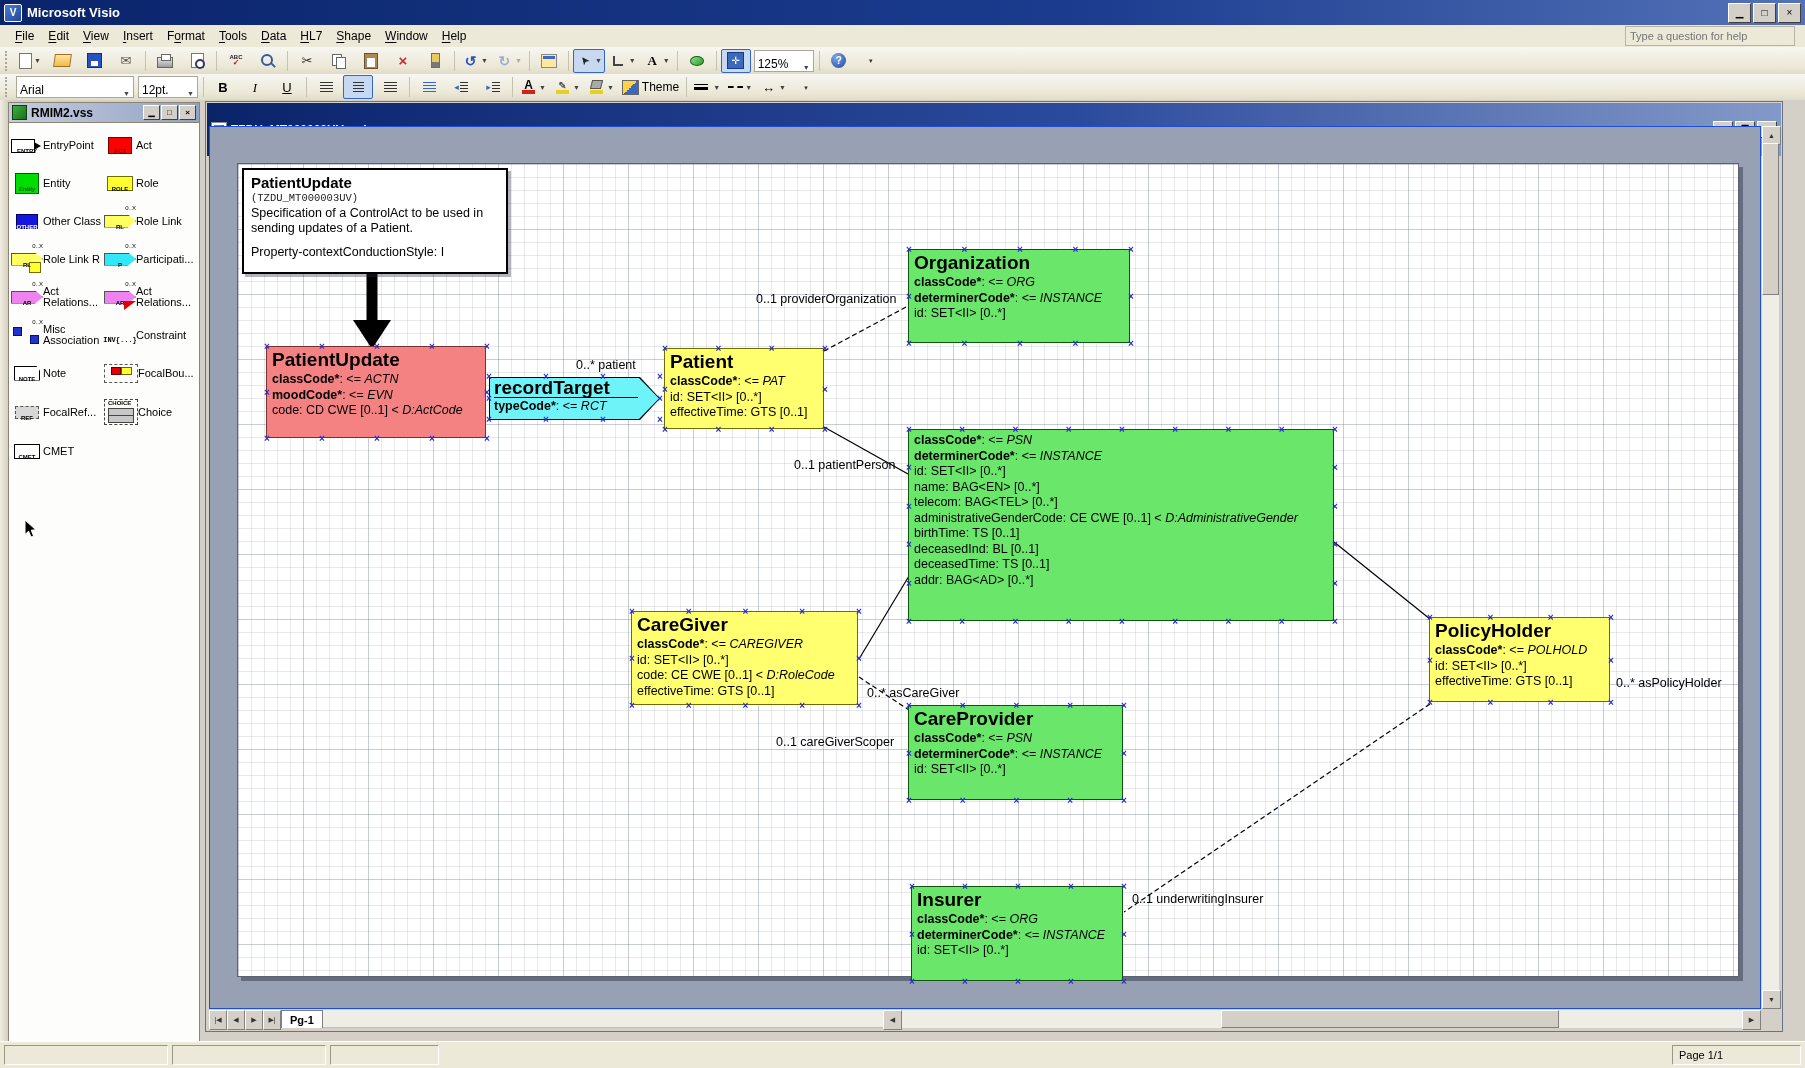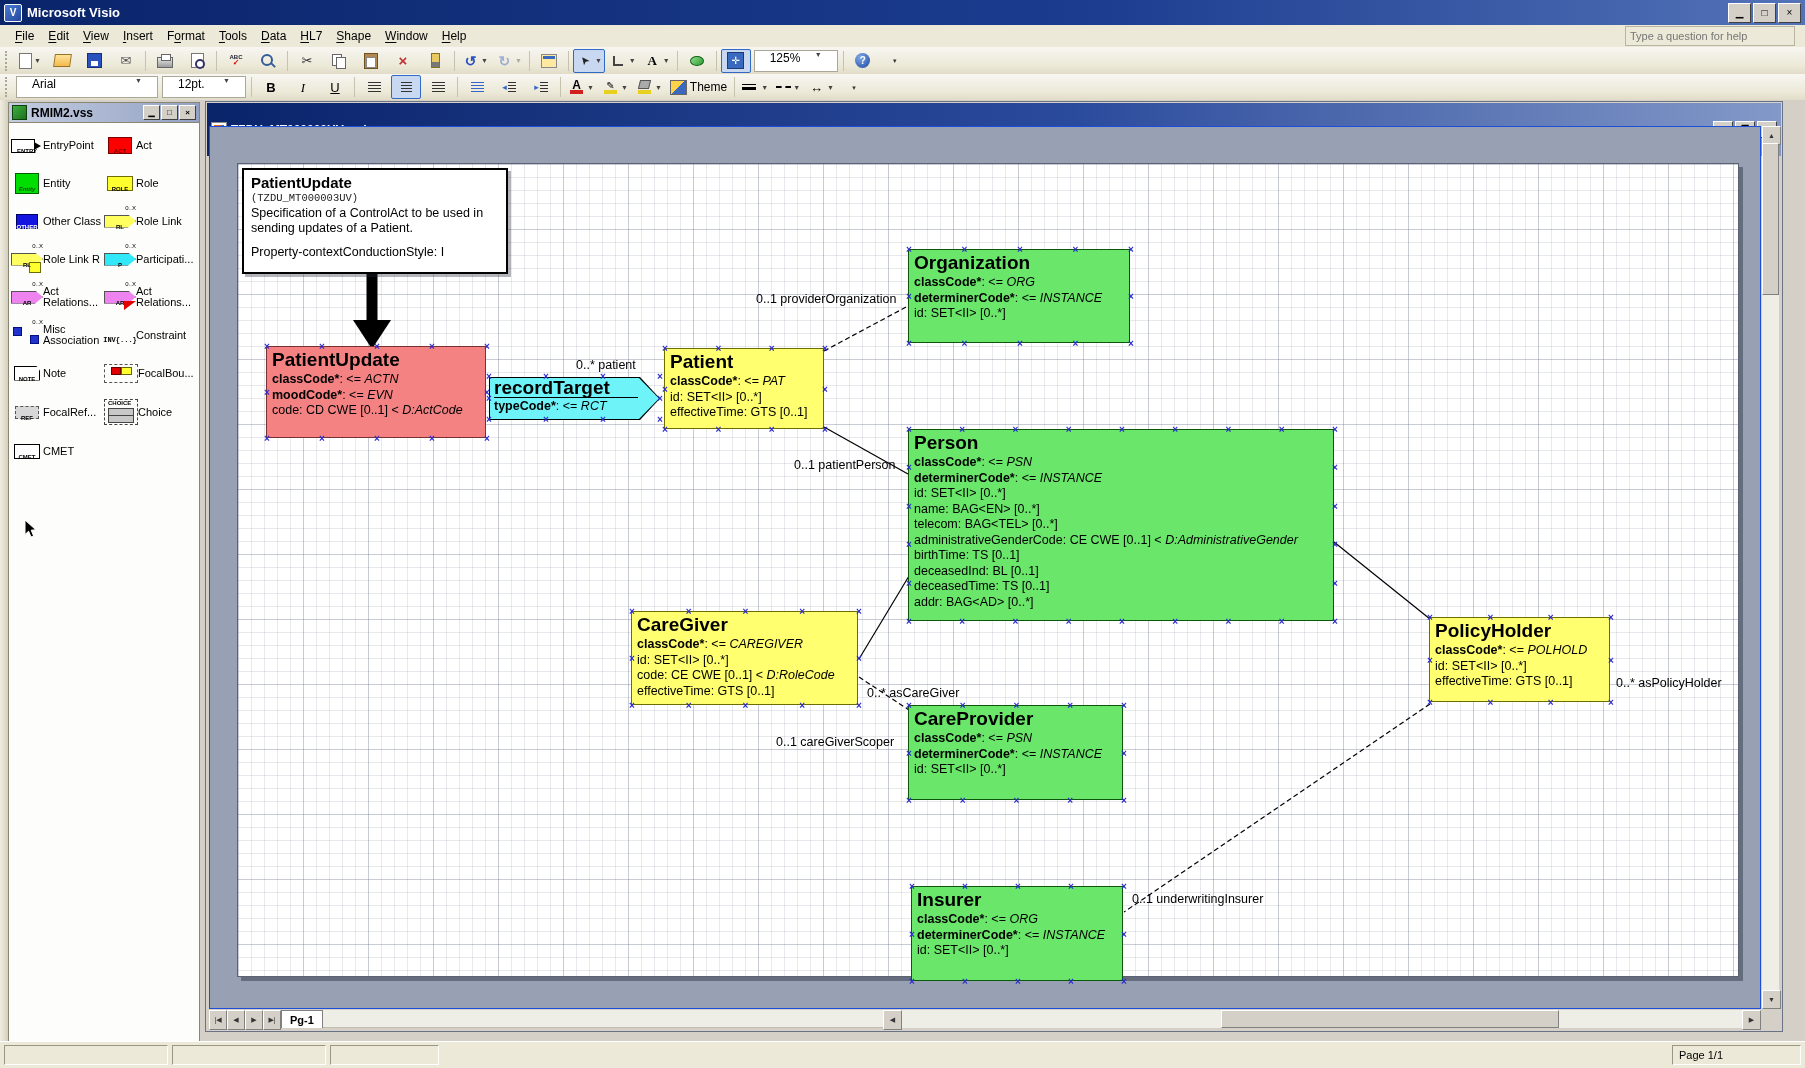--- a/index.html
+++ b/index.html
@@ -28,22 +28,22 @@
     display:flex;align-items:center;padding-left:2px;border-bottom:1px solid #d0ccb8;}
   #tb1{top:47px;height:27px;}
   #tb2{top:74px;height:26px;}
   .grip{width:4px;height:20px;margin:0 3px;border-left:2px dotted #aaa69a;}
   .tsep{width:1px;height:20px;background:#c6c2b0;margin:0 3px;}
   .tbtn{min-width:24px;height:22px;border:1px solid transparent;border-radius:2px;background:transparent;
     display:inline-flex;align-items:center;justify-content:center;margin:0 1px;position:relative;padding:0 2px;}
   .tbtn.pressed{border-color:#316ac5;background:#c9d8f1;}
   .tbtn.disabled{opacity:.4;}
   .caret{font-size:7px;margin-left:2px;color:#444;}
-  .tsel{height:20px;background:#fff;border:1px solid #aca899;display:inline-flex;align-items:flex-start;
-    padding:0 15px;margin:0 2px;font-size:12px;}
+  .tsel{height:20px;background:#fff;border:1px solid #aca899;display:inline-flex;align-items:flex-end;
+    padding:0 3px;margin:0 2px;font-size:12px;}
   .tsel .caret{margin-left:auto;padding-left:4px;}
 
   
   .ic{display:inline-flex;align-items:center;justify-content:center;width:17px;height:16px;font-size:13px;line-height:1;position:relative;}
   .ic-new{width:11px;height:14px;background:#fff;border:1px solid #777;}
   .ic-open{width:15px;height:11px;background:linear-gradient(180deg,#ffe49c,#f4b94a);border:1px solid #9a7320;transform:skewX(-8deg);}
   .ic-save{width:13px;height:13px;background:#2a52be;border:1px solid #17306e;}
   .ic-save::after{content:"";position:absolute;width:7px;height:5px;background:#fff;bottom:1px;}
   .ic-mail::before{content:"✉";font-size:13px;color:#555;}
   .ic-print{width:14px;height:9px;background:linear-gradient(180deg,#e8e8e8,#9c9c9c);border:1px solid #666;margin-top:4px;}
@@ -667,21 +667,20 @@
                 <span style="left: 166.5px; top: 0px;">×</span>
                 <span style="left: 166.5px; top: 94px;">×</span>
                 <span style="left: 222px; top: 0px;">×</span>
                 <span style="left: 222px; top: 94px;">×</span>
                 <span style="left: 0px; top: 47px;">×</span>
                 <span style="left: 222px; top: 47px;">×</span>
               </div>
             </div>
 
           <div class="vbox box-green" style="left:670px;top:265px;width:426px;height:192px;">
-            <div class="vtitle">Person</div>
               <div class="vattrs">
                 <div class="vattr"><b>classCode*</b>: &lt;= <i>PSN</i></div>
                 <div class="vattr"><b>determinerCode*</b>: &lt;= <i>INSTANCE</i></div>
                 <div class="vattr">id: SET&lt;II&gt; [0..*]</div>
                 <div class="vattr">name: BAG&lt;EN&gt; [0..*]</div>
                 <div class="vattr">telecom: BAG&lt;TEL&gt; [0..*]</div>
                 <div class="vattr">administrativeGenderCode: CE CWE [0..1] &lt; <i>D:AdministrativeGender</i></div>
                 <div class="vattr">birthTime: TS [0..1]</div>
                 <div class="vattr">deceasedInd: BL [0..1]</div>
                 <div class="vattr">deceasedTime: TS [0..1]</div>

